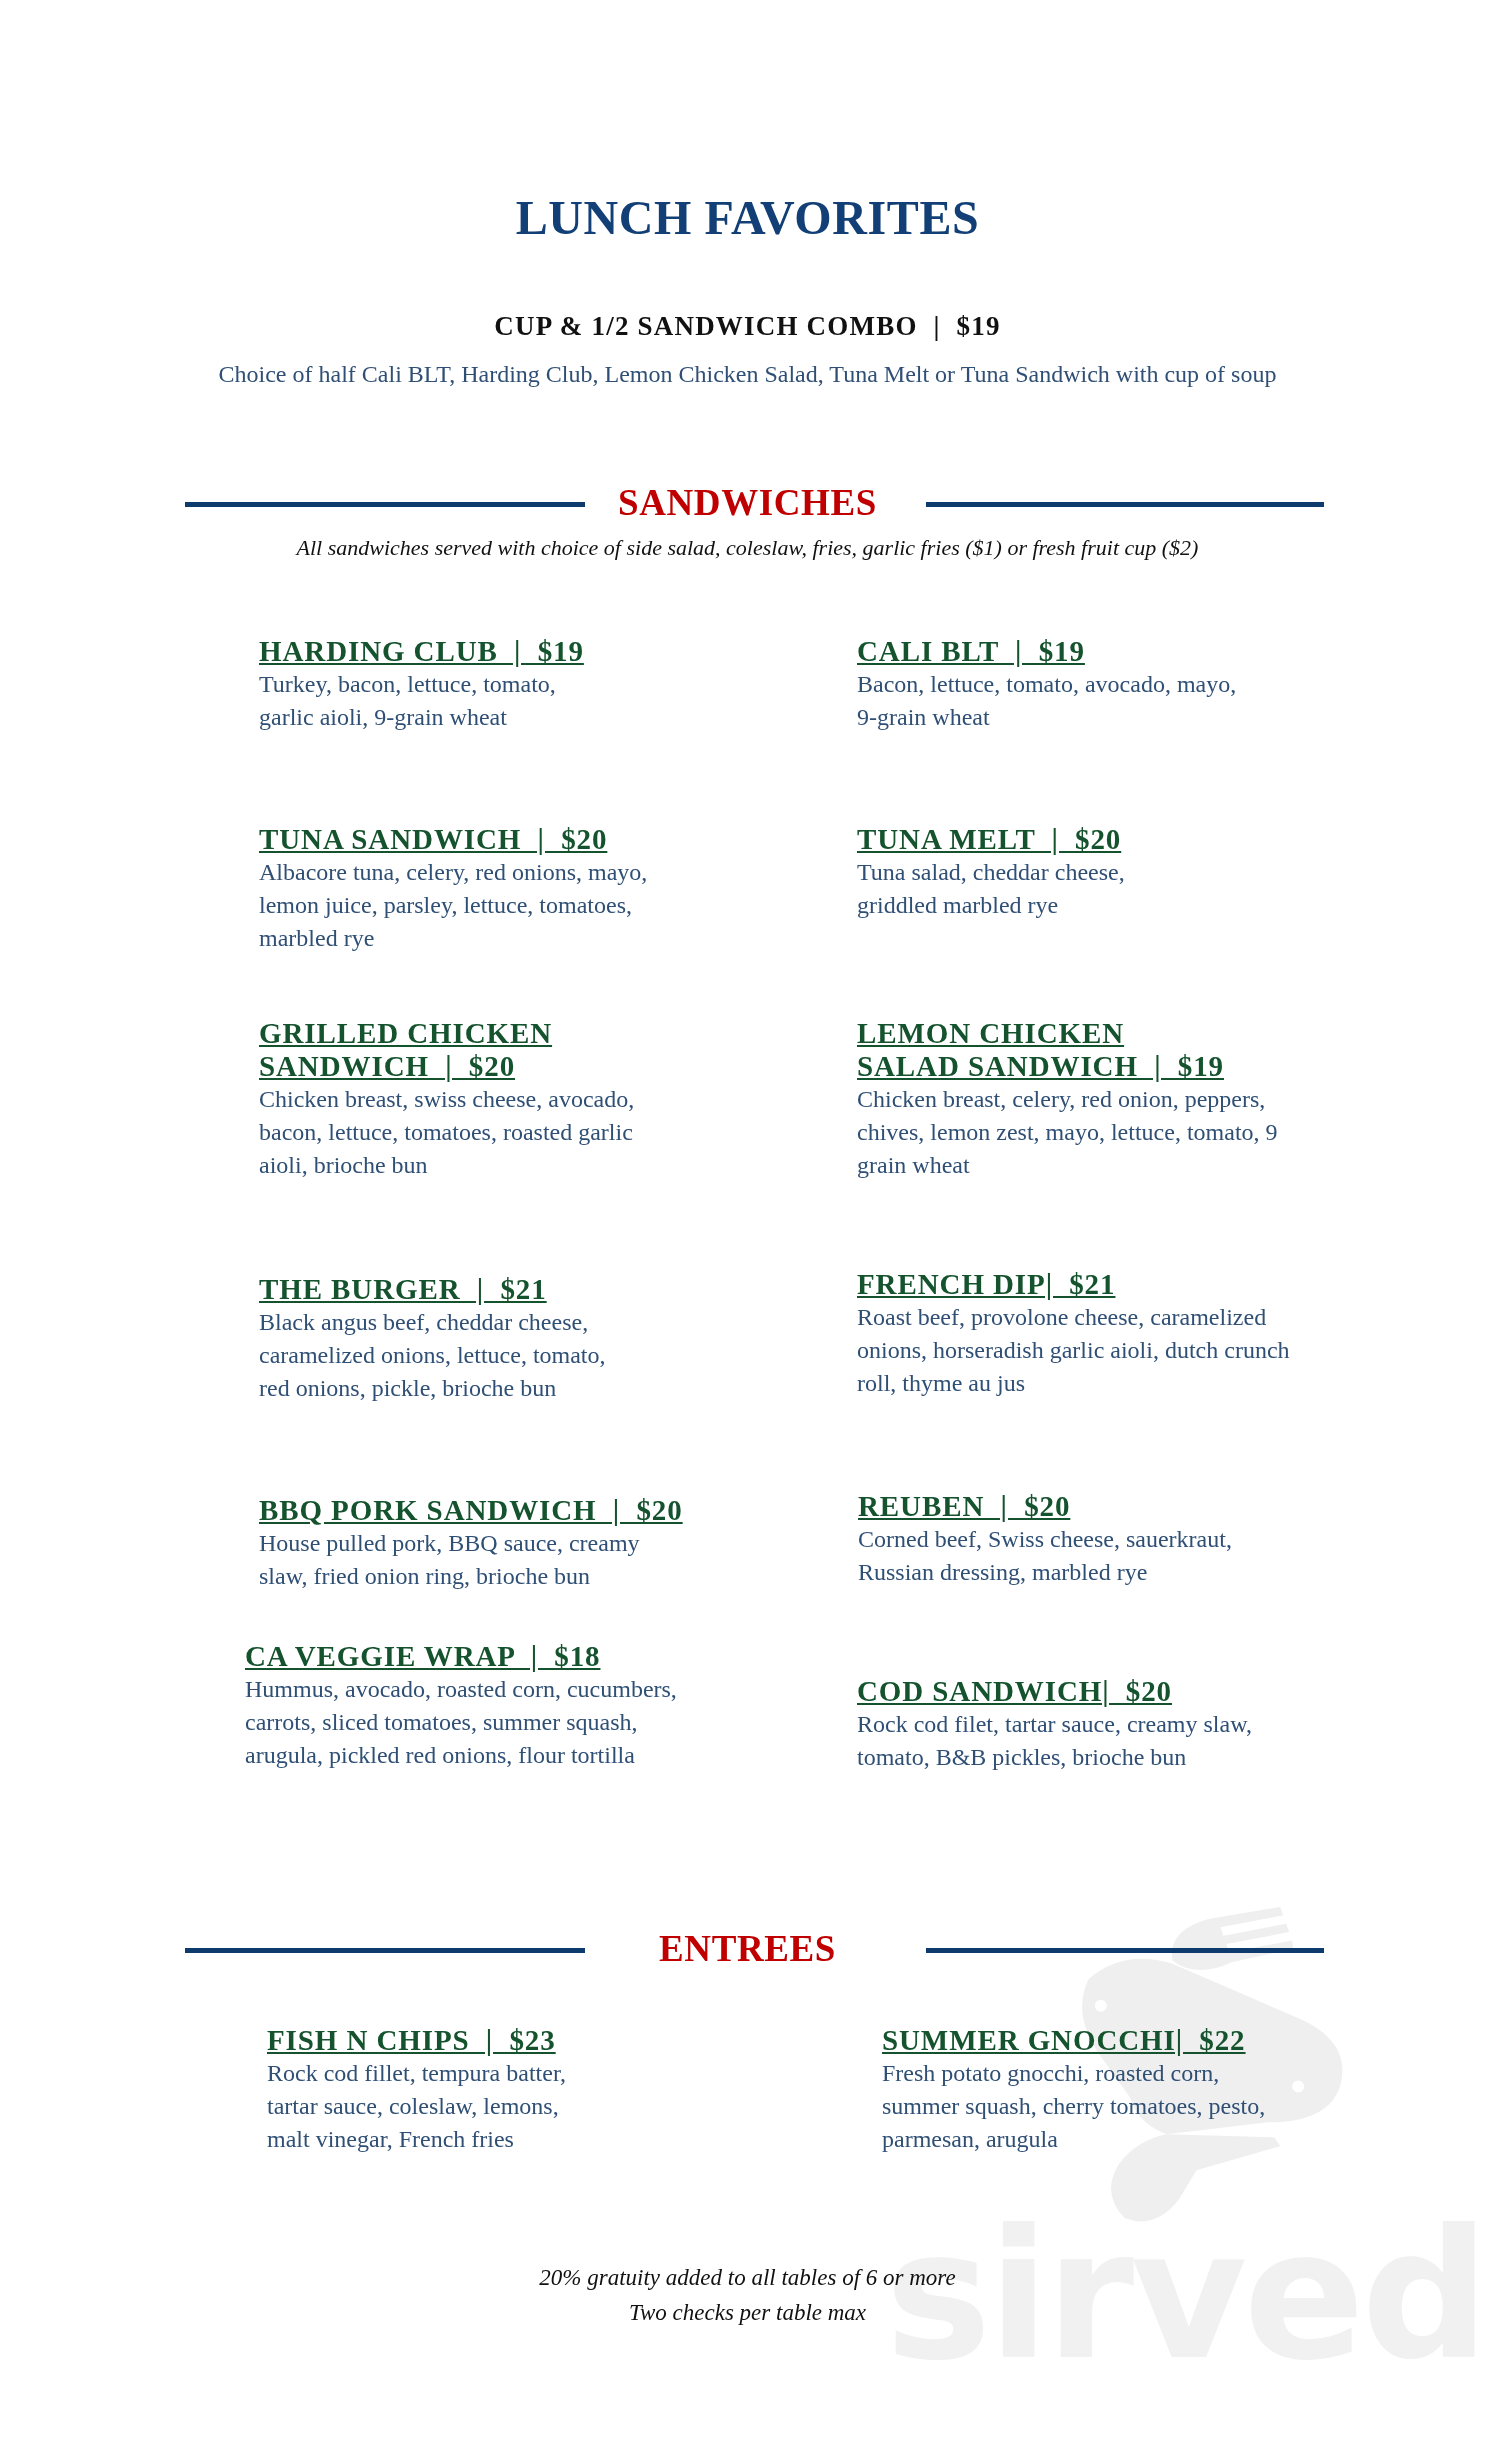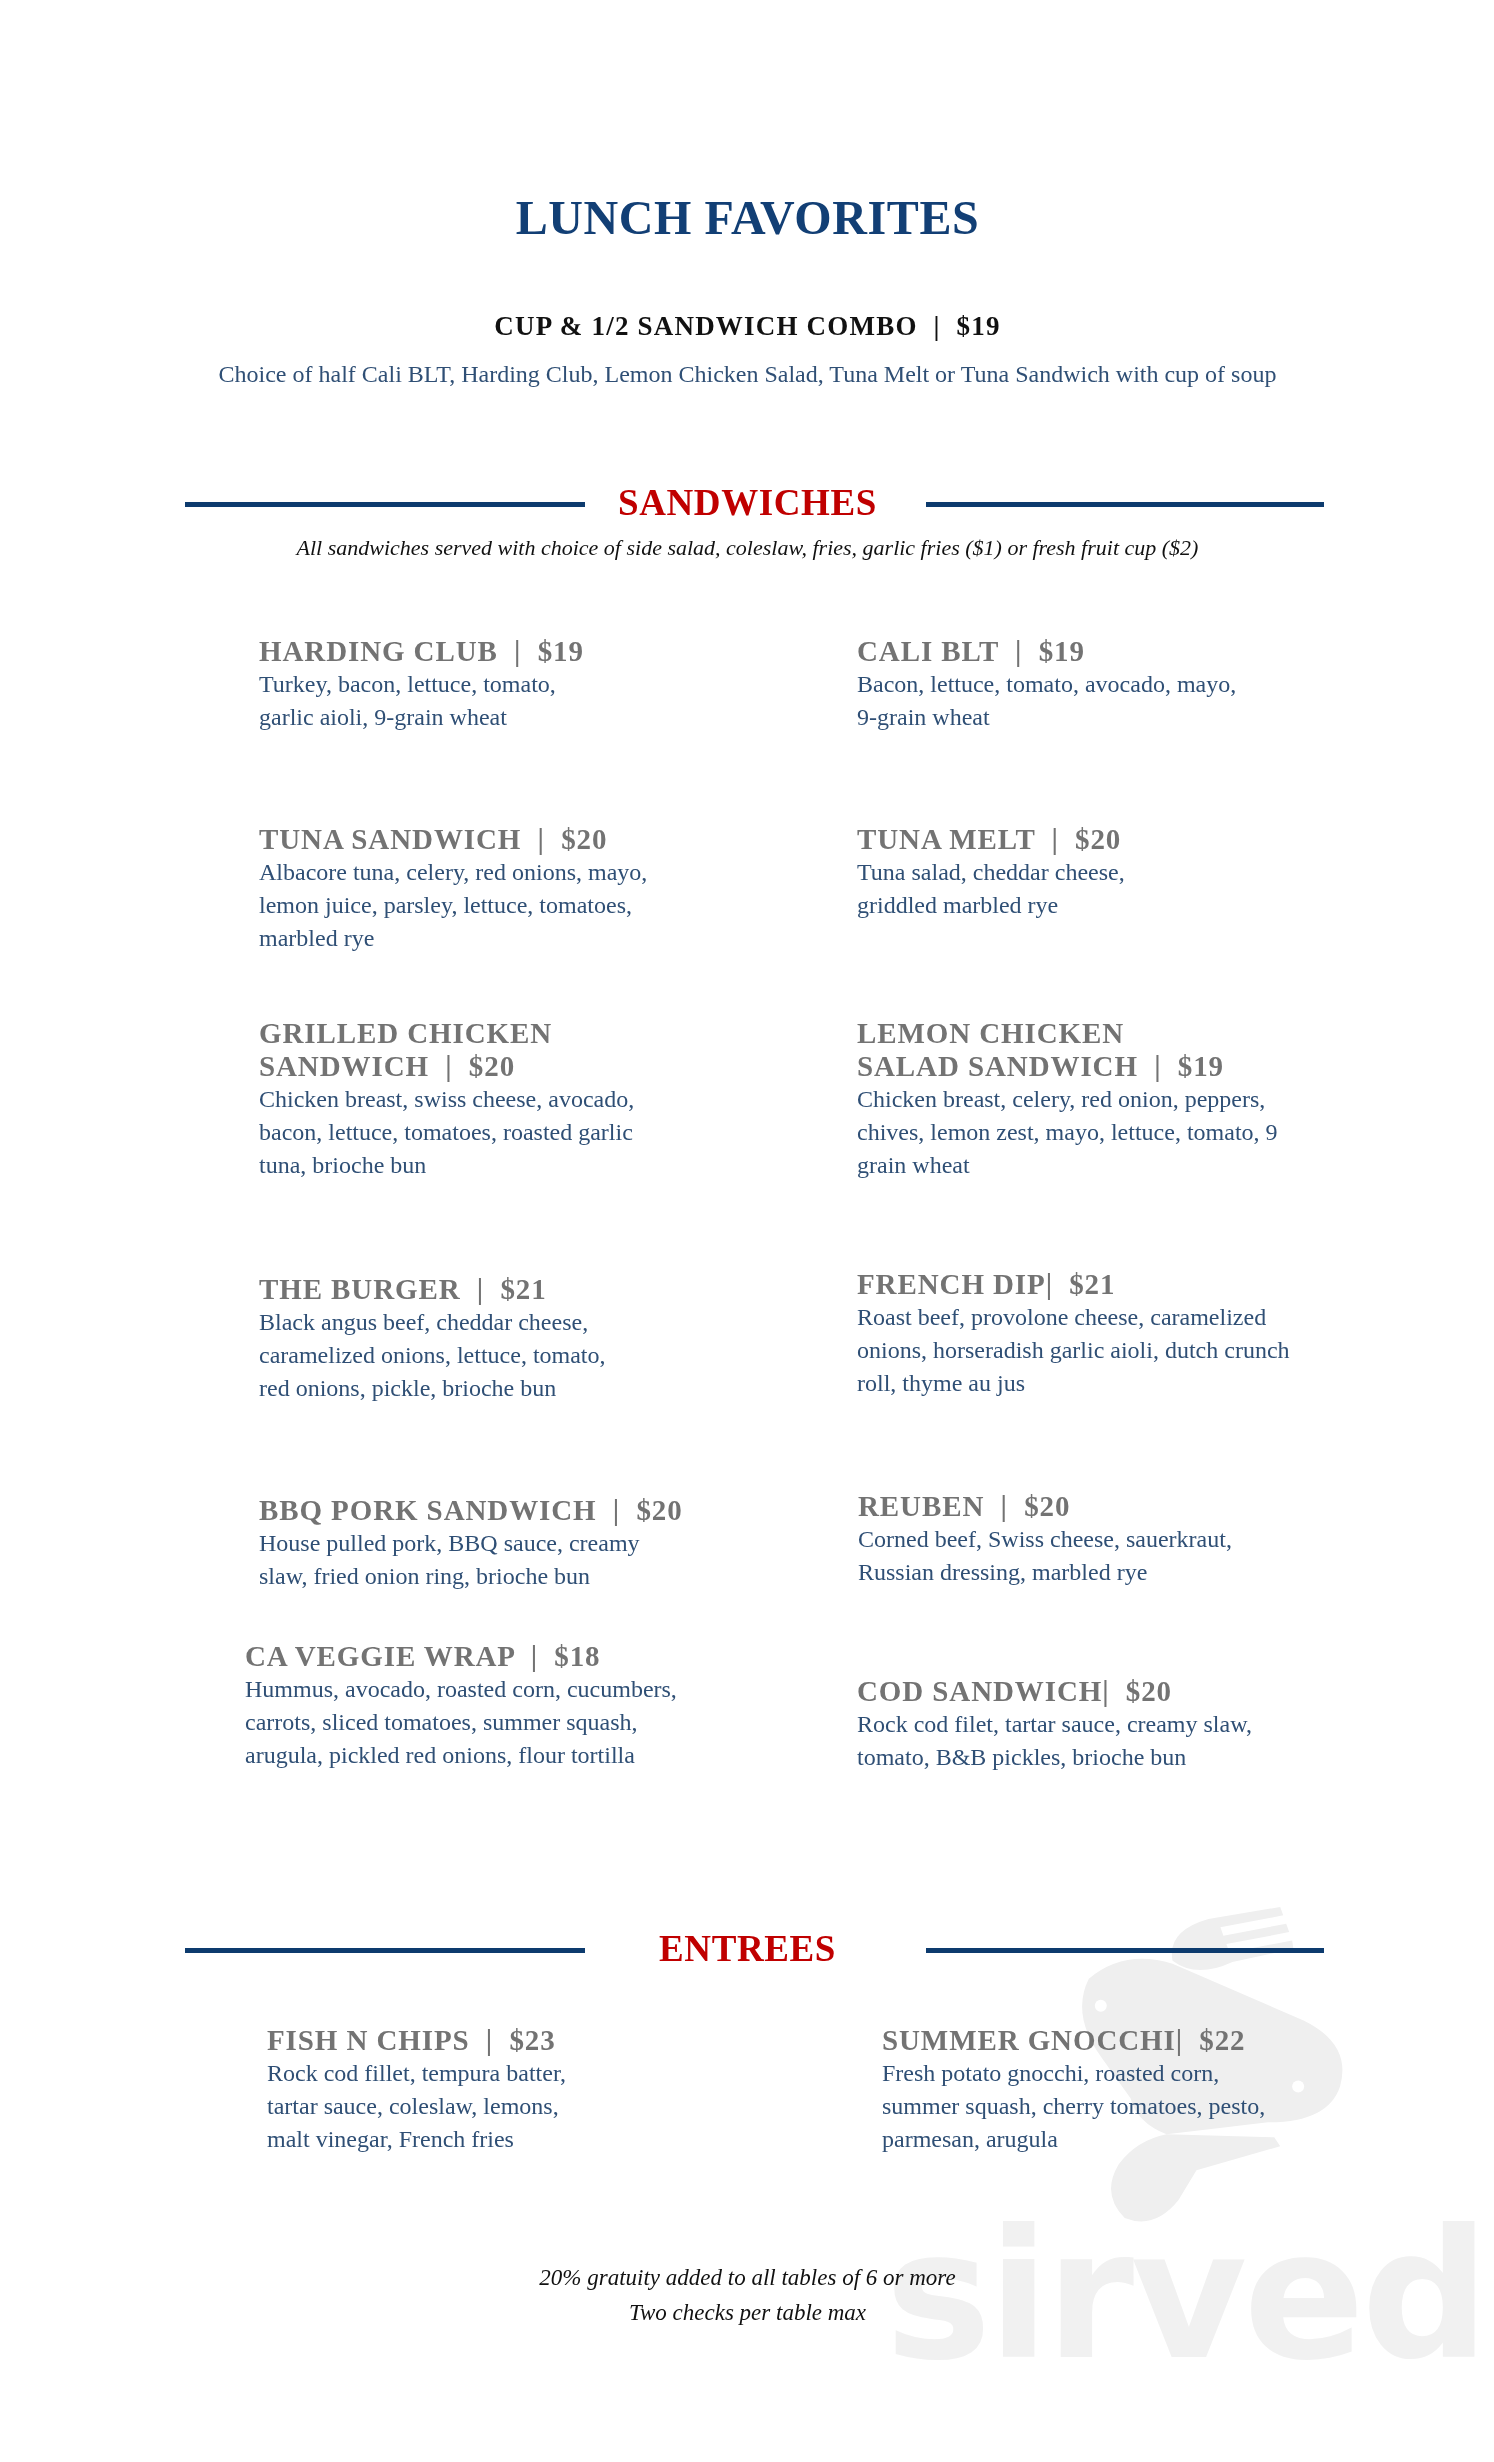--- a/index.html
+++ b/index.html
@@ -7,21 +7,21 @@
          font-family: "Liberation Serif", "DejaVu Serif", serif; }
   .abs { position: absolute; }
   .center { left: 0; width: 1495px; text-align: center; }
   .title { top: 190px; font-size: 48px; font-weight: bold; color: #123f75; line-height: 56px; letter-spacing: 0.6px; }
   .combo-h { top: 310px; font-size: 27px; font-weight: bold; color: #111111; line-height: 33px; letter-spacing: 1.2px; }
   .combo-d { top: 358px; font-size: 24px; color: #2f4f75; line-height: 33px; }
   .rule { height: 5.4px; background: #0d3b6e; }
   .sec-title { font-size: 37px; font-weight: bold; color: #c00000; line-height: 42px; letter-spacing: 0.6px; }
   .sec-sub { top: 533px; font-size: 22px; font-style: italic; color: #111111; line-height: 30px; }
   .item { position: absolute; width: 538px; }
-  .item-h { font-size: 29px; font-weight: bold; color: #737373; line-height: 33px; letter-spacing: 0.9px; white-space: nowrap; }
+  .item-h { font-size: 29px; font-weight: bold; color: #14532d; line-height: 33px; letter-spacing: 0.9px; white-space: nowrap; text-decoration: underline; }
   .item-d { font-size: 24px; color: #2f4f75; line-height: 33px; }
   .item-d div { white-space: nowrap; }
   .footer { font-size: 23px; font-style: italic; color: #111111; line-height: 35px; }
   .wm-logo { left: 1017px; top: 1907px; width: 347px; height: 317px; }
   .wm-text { left: 885px; top: 2206px; font-family: "DejaVu Sans", sans-serif; font-weight: bold;
              font-size: 179px; color: #f1f1f1; line-height: 179px; letter-spacing: -3.6px; }
 </style>
 </head>
 <body>
 
@@ -78,21 +78,21 @@
     <div>griddled marbled rye</div>
   </div>
 </div>
 
 <div class="item" style="left:259px; top:1017px;">
   <div class="item-h" style="white-space:pre;">GRILLED CHICKEN</div>
   <div class="item-h" style="white-space:pre;">SANDWICH  |  $20</div>
   <div class="item-d">
     <div>Chicken breast, swiss cheese, avocado,</div>
     <div>bacon, lettuce, tomatoes, roasted garlic</div>
-    <div>tuna, brioche bun</div>
+    <div>aioli, brioche bun</div>
   </div>
 </div>
 <div class="item" style="left:857px; top:1017px;">
   <div class="item-h" style="white-space:pre;">LEMON CHICKEN</div>
   <div class="item-h" style="white-space:pre;">SALAD SANDWICH  |  $19</div>
   <div class="item-d">
     <div>Chicken breast, celery, red onion, peppers,</div>
     <div>chives, lemon zest, mayo, lettuce, tomato, 9</div>
     <div>grain wheat</div>
   </div>

